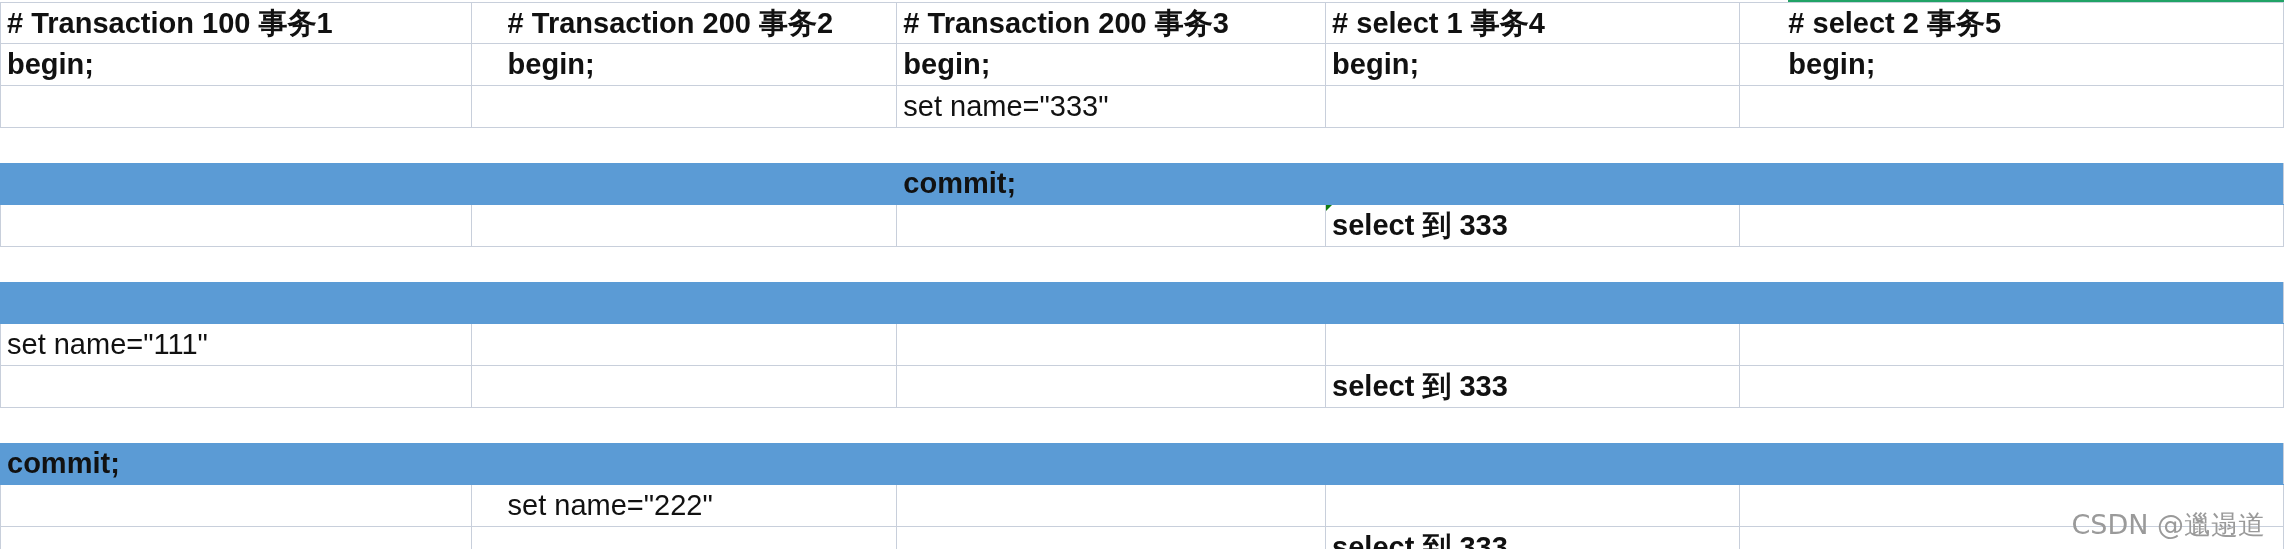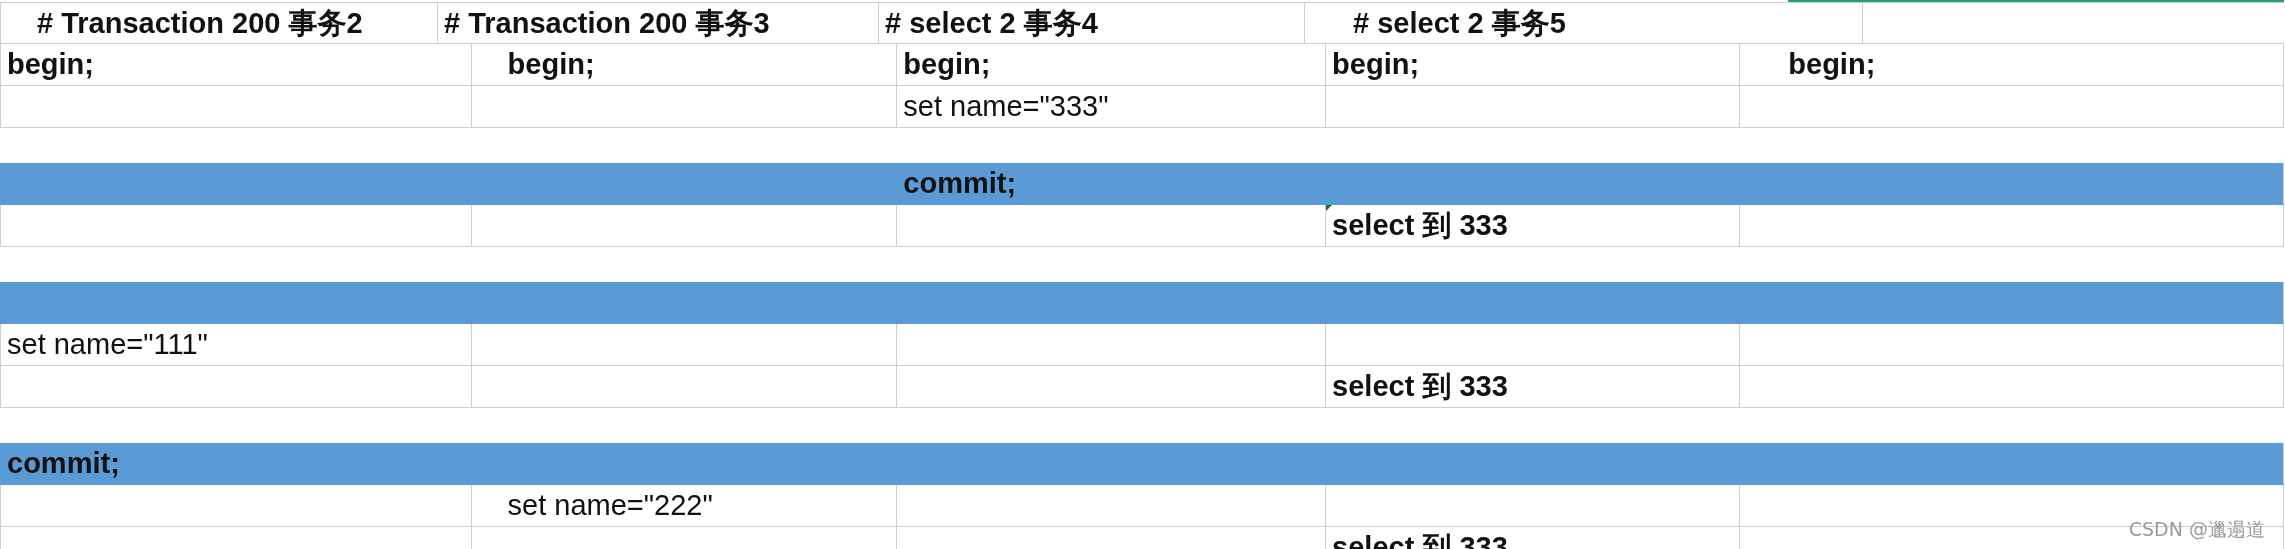--- a/index.html
+++ b/index.html
@@ -16,33 +16,34 @@
   .row.hl .cell:last-child { border-right: 1px solid #c8cfdb; }
   .c0 { width: 484px; }
   .c1 { width: 437px; padding-left: 36px; }
   .c2 { width: 441px; }
   .c3 { width: 426px; font-weight: bold; }
   .c4 { width: 559px; padding-left: 48px; }
   .bold { font-weight: bold; }
   .sel-top { position: absolute; left: 1788px; top: 0; width: 496px; height: 3px; background: #21a366; }
   .tri { position: absolute; left: 0; top: 0; width: 0; height: 0;
          border-top: 6px solid #107c10; border-right: 6px solid transparent; }
-  .watermark { position: absolute; right: 20px; bottom: 6px; font-size: 19px; color: #9a9a9a;
+  .watermark { position: absolute; right: 20px; bottom: 6px; font-size: 27px; color: #9a9a9a;
                font-family: "DejaVu Sans", sans-serif; }
 </style>
 </head>
 <body>
 
 <div class="sel-top"></div>
 
 <div class="sheet">
   <div class="row">
+    <div class="cell c0 bold"># Transaction 100 事务1</div>
     <div class="cell c1 bold"># Transaction 200 事务2</div>
     <div class="cell c2 bold"># Transaction 200 事务3</div>
-    <div class="cell c3 bold"># select 2 事务4</div>
+    <div class="cell c3 bold"># select 1 事务4</div>
     <div class="cell c4 bold"># select 2 事务5</div>
   </div>
 
   <div class="row">
     <div class="cell c0 bold">begin;</div>
     <div class="cell c1 bold">begin;</div>
     <div class="cell c2 bold">begin;</div>
     <div class="cell c3 bold">begin;</div>
     <div class="cell c4 bold">begin;</div>
   </div>

